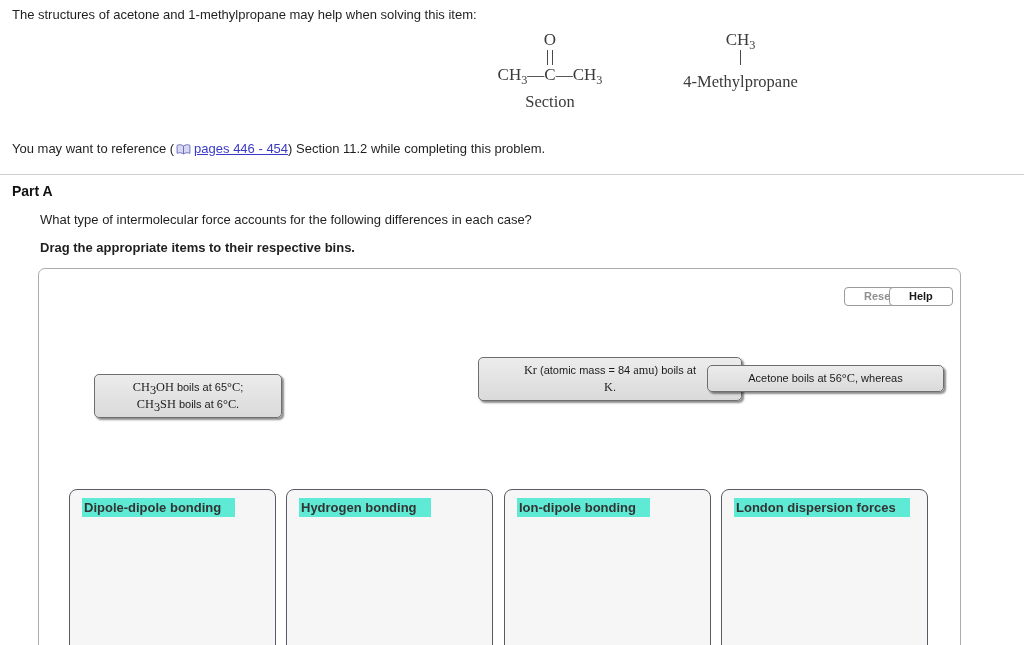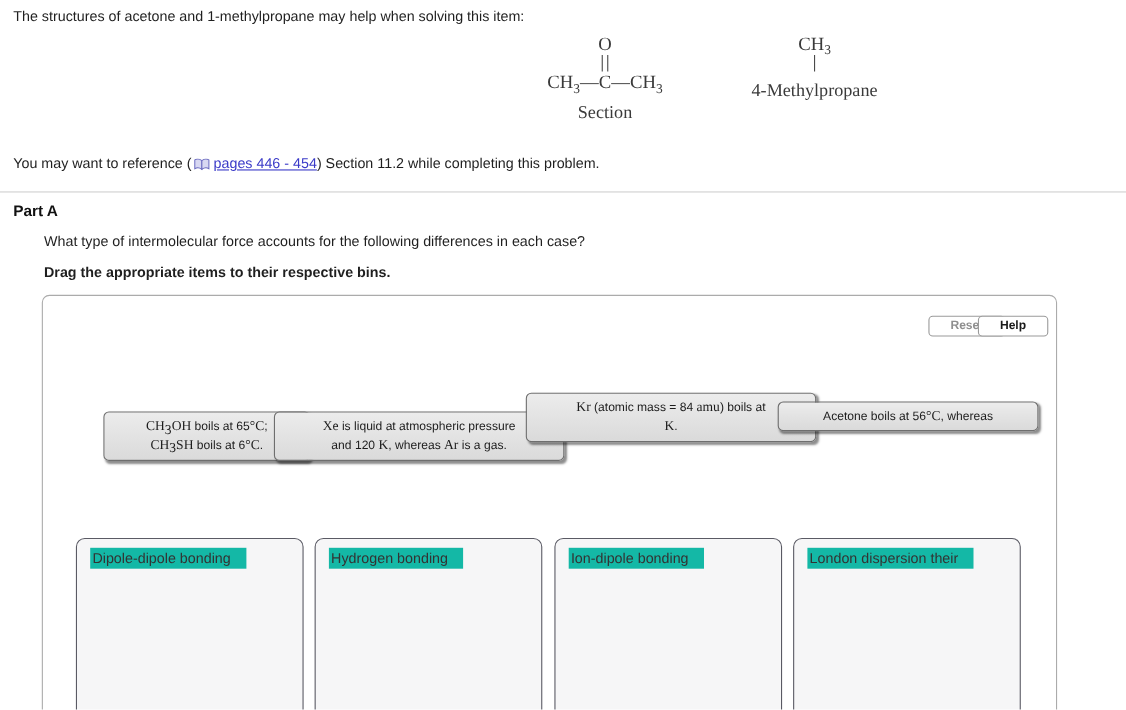--- a/index.html
+++ b/index.html
@@ -53,22 +53,22 @@
          padding:4px 21px;line-height:1.4;cursor:move;}
   .ditem div{white-space:nowrap;}
   .item-1{left:55px;top:105px;width:144px;}
   .item-2{left:210px;top:105px;width:220px;}
   .item-3{left:439px;top:88px;width:220px;}
   .item-4{left:668px;top:96px;width:193px;}
 
   .bin{position:absolute;top:220px;width:205px;height:185px;
        background:#f6f6f7;border:1px solid #5a5a64;border-radius:8px;}
   .bin-1{left:30px;} .bin-2{left:247px;} .bin-3{left:465px;} .bin-4{left:682px;}
-  .bin-label{display:inline-block;margin:8px 0 16px 12px;background:#14b8a6;
-             padding:2px 14px 2px 2px;font-size:13px;color:#333;}
+  .bin-label{display:inline-block;margin:8px 0 16px 12px;background:#5eead4;
+             padding:2px 14px 2px 2px;font-size:13px;color:#333;font-weight:bold;}
 </style>
 </head>
 <body>
 
 <div class="intro">The structures of acetone and 1-methylpropane may help when solving this item:</div>
 
 <div class="struct" style="left:487px;top:30px;width:126px;">
   <div class="atom-top">O</div>
   <div class="dbond"></div>
   <div class="formula">
@@ -98,38 +98,34 @@
 
 <div class="dnd">
 
   <button class="btn btn-reset">Reset</button>
   <button class="btn btn-help">Help</button>
 
   <div class="ditem item-1">
       <div><span class="serif">CH</span><sub class="serif">3</sub><span class="serif">OH</span><span> boils at 65</span><span class="serif">°C</span><span>;</span></div>
       <div><span class="serif">CH</span><sub class="serif">3</sub><span class="serif">SH</span><span> boils at 6</span><span class="serif">°C</span><span>.</span></div>
     </div>
-  <div class="ditem item-2">
-      <div><span class="serif">Xe</span><span> is liquid at atmospheric pressure</span></div>
-      <div><span>and 120 </span><span class="serif">K</span><span>, whereas </span><span class="serif">Ar</span><span> is a gas.</span></div>
-    </div>
   <div class="ditem item-3">
       <div><span class="serif">Kr</span><span> (atomic mass = 84 </span><span class="serif">amu</span><span>) boils at</span></div>
       <div><span class="serif">K</span><span>.</span></div>
     </div>
   <div class="ditem item-4">
       <div><span>Acetone boils at 56</span><span class="serif">°C</span><span>, whereas</span></div>
     </div>
 
   <div class="bin bin-1">
     <span class="bin-label">Dipole-dipole bonding</span>
   </div>
   <div class="bin bin-2">
     <span class="bin-label">Hydrogen bonding</span>
   </div>
   <div class="bin bin-3">
     <span class="bin-label">Ion-dipole bonding</span>
   </div>
   <div class="bin bin-4">
-    <span class="bin-label">London dispersion their</span>
+    <span class="bin-label">London dispersion forces</span>
   </div>
 
 </div>
 
 </body></html>

